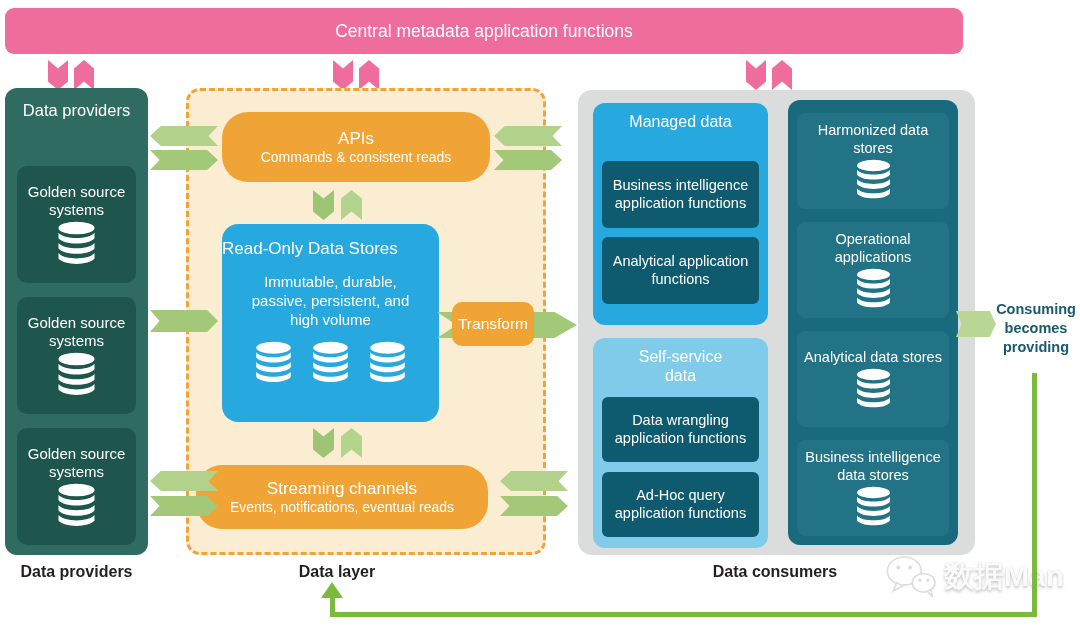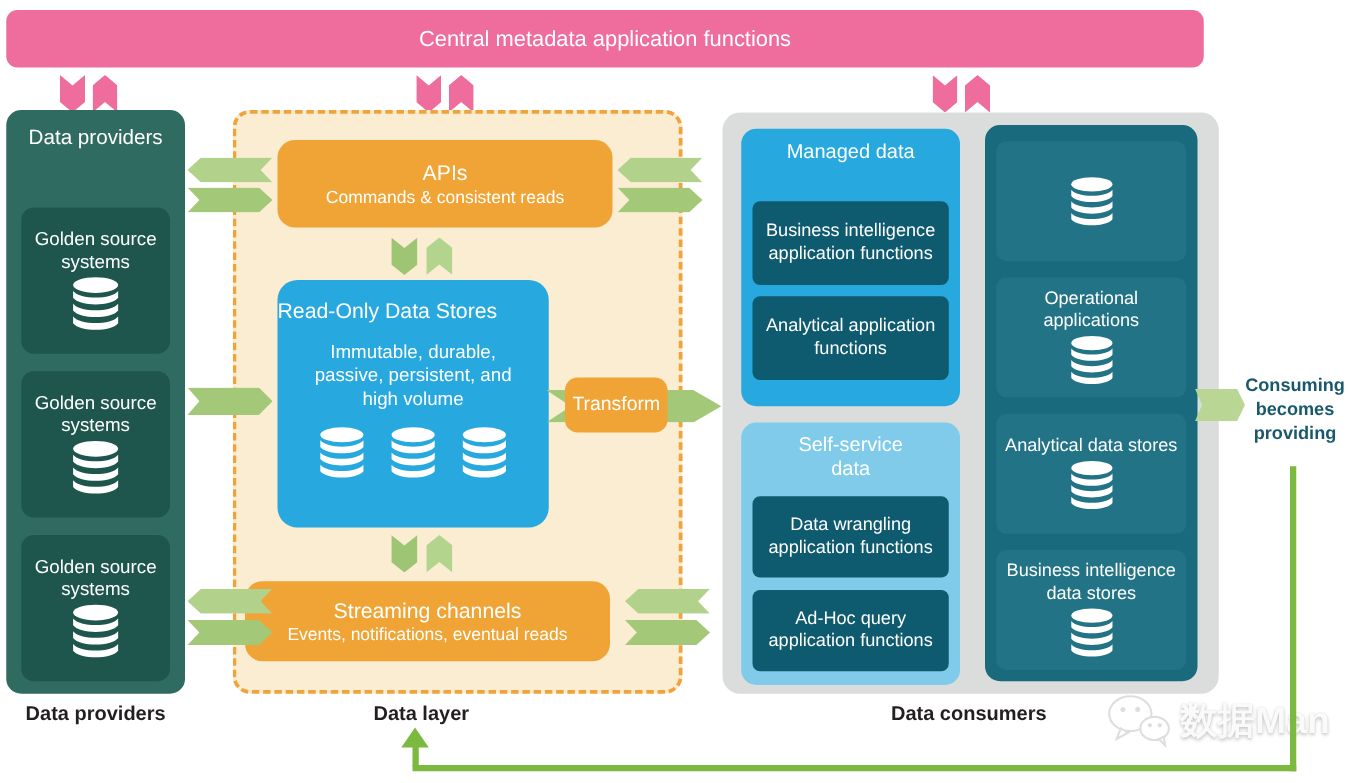--- a/index.html
+++ b/index.html
@@ -29,21 +29,21 @@
   
   #providers{left:5px;top:88px;width:143px;height:467px;border-radius:12px;background:#306b61;color:#fff;}
   #providers .ptitle{position:absolute;top:13px;left:0;width:100%;text-align:center;font-size:16.5px;}
   .gold{position:absolute;left:12px;width:119px;height:117px;border-radius:10px;background:#1e564d;}
   .gold .lbl{font-size:15px;line-height:1.18;width:104px;margin-bottom:3px;}
   .db{display:block;}
 
   
   #layer{left:186px;top:88px;width:360px;height:467px;border-radius:14px;background:#fbedd2;
          border:3px dashed #f1a33b;}
-  .orangebox{background:#f0a435;color:#fff;border-radius:14px;z-index:4;}
+  .orangebox{background:#f0a435;color:#fff;border-radius:26px;z-index:4;}
   #apis{left:222px;top:112px;width:268px;height:70px;}
   #apis .t1{font-size:17px;}
   #apis .t2,#streaming .t2{font-size:14px;}
   #rods{left:222px;top:224px;width:217px;height:198px;border-radius:16px;background:#27a8df;color:#fff;z-index:4;}
   #rods .t1{font-size:17px;margin-top:15px;}
   #rods .desc{font-size:15px;line-height:1.25;width:172px;margin:14px auto 0;}
   #rods .dbrow{display:flex;gap:12px;justify-content:center;margin-top:12px;}
   #transform{left:452px;top:302px;width:82px;height:44px;border-radius:10px;z-index:6;
              display:flex;align-items:center;justify-content:center;font-size:15.5px;}
   #streaming{left:196px;top:465px;width:292px;height:64px;}
@@ -200,20 +200,21 @@
     <div class="appbox" style="top:58px;height:67px">
       <span>Business intelligence application functions</span>
     </div>
     <div class="appbox" style="top:134px;height:67px">
       <span>Analytical application functions</span>
     </div>
   </div>
 
   <div id="stores" class="abs">
     <div class="store flexc" style="top:13px">
+      <span class="lbl">Harmonized data stores</span>
       <svg class="db" viewBox="0 0 60 57" width="43">
           <use href="#dbicon"></use>
         </svg>
     </div>
     <div class="store flexc" style="top:122px">
       <span class="lbl">Operational applications</span>
       <svg class="db" viewBox="0 0 60 57" width="43">
           <use href="#dbicon"></use>
         </svg>
     </div>

